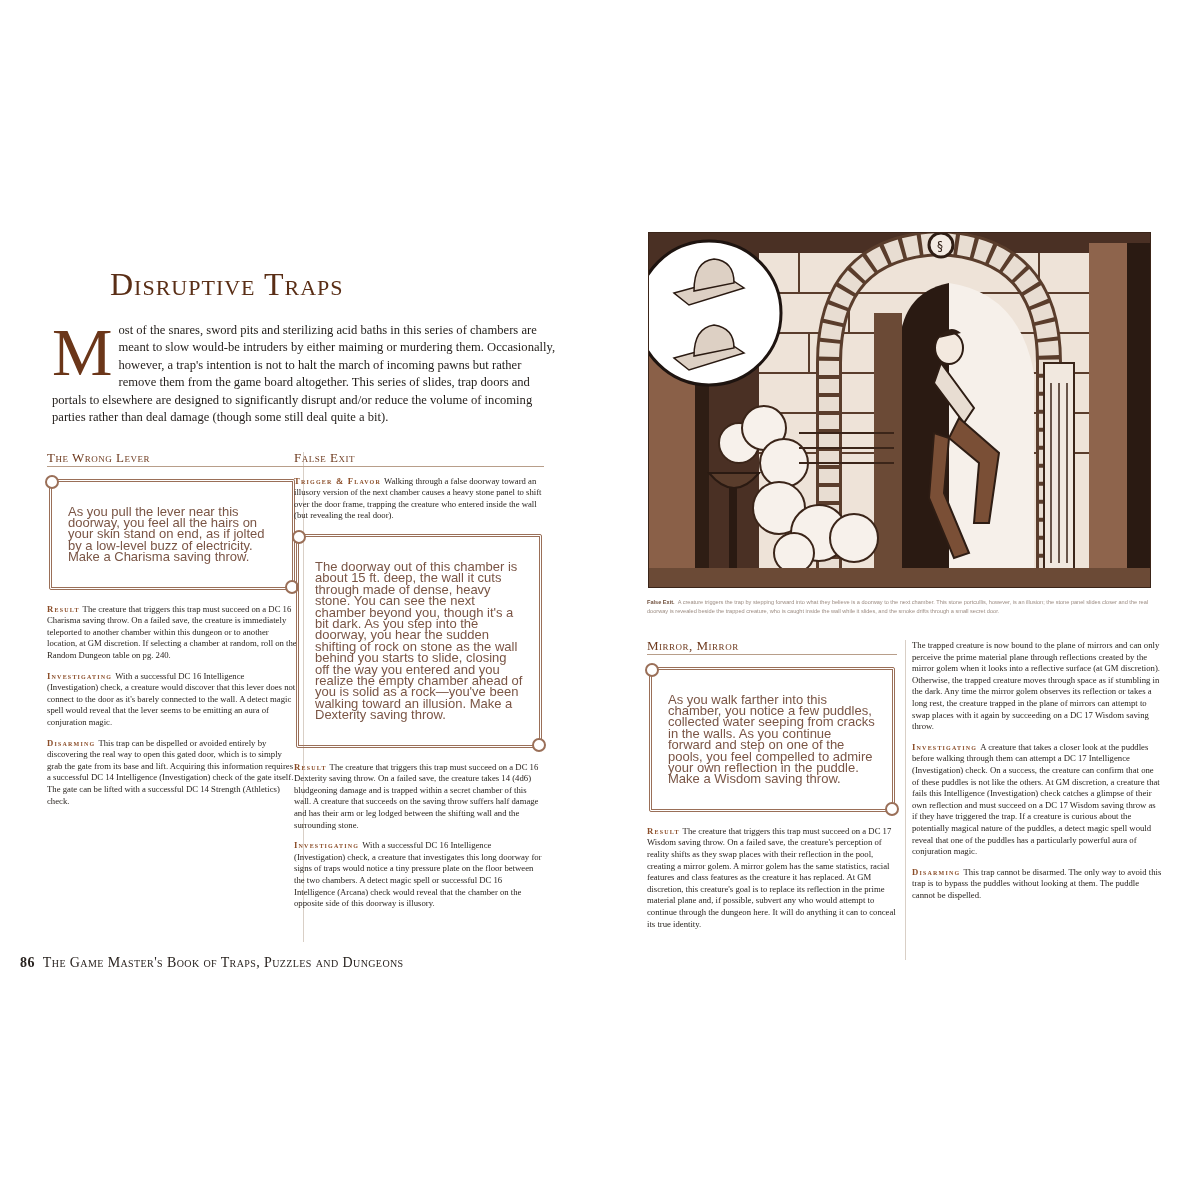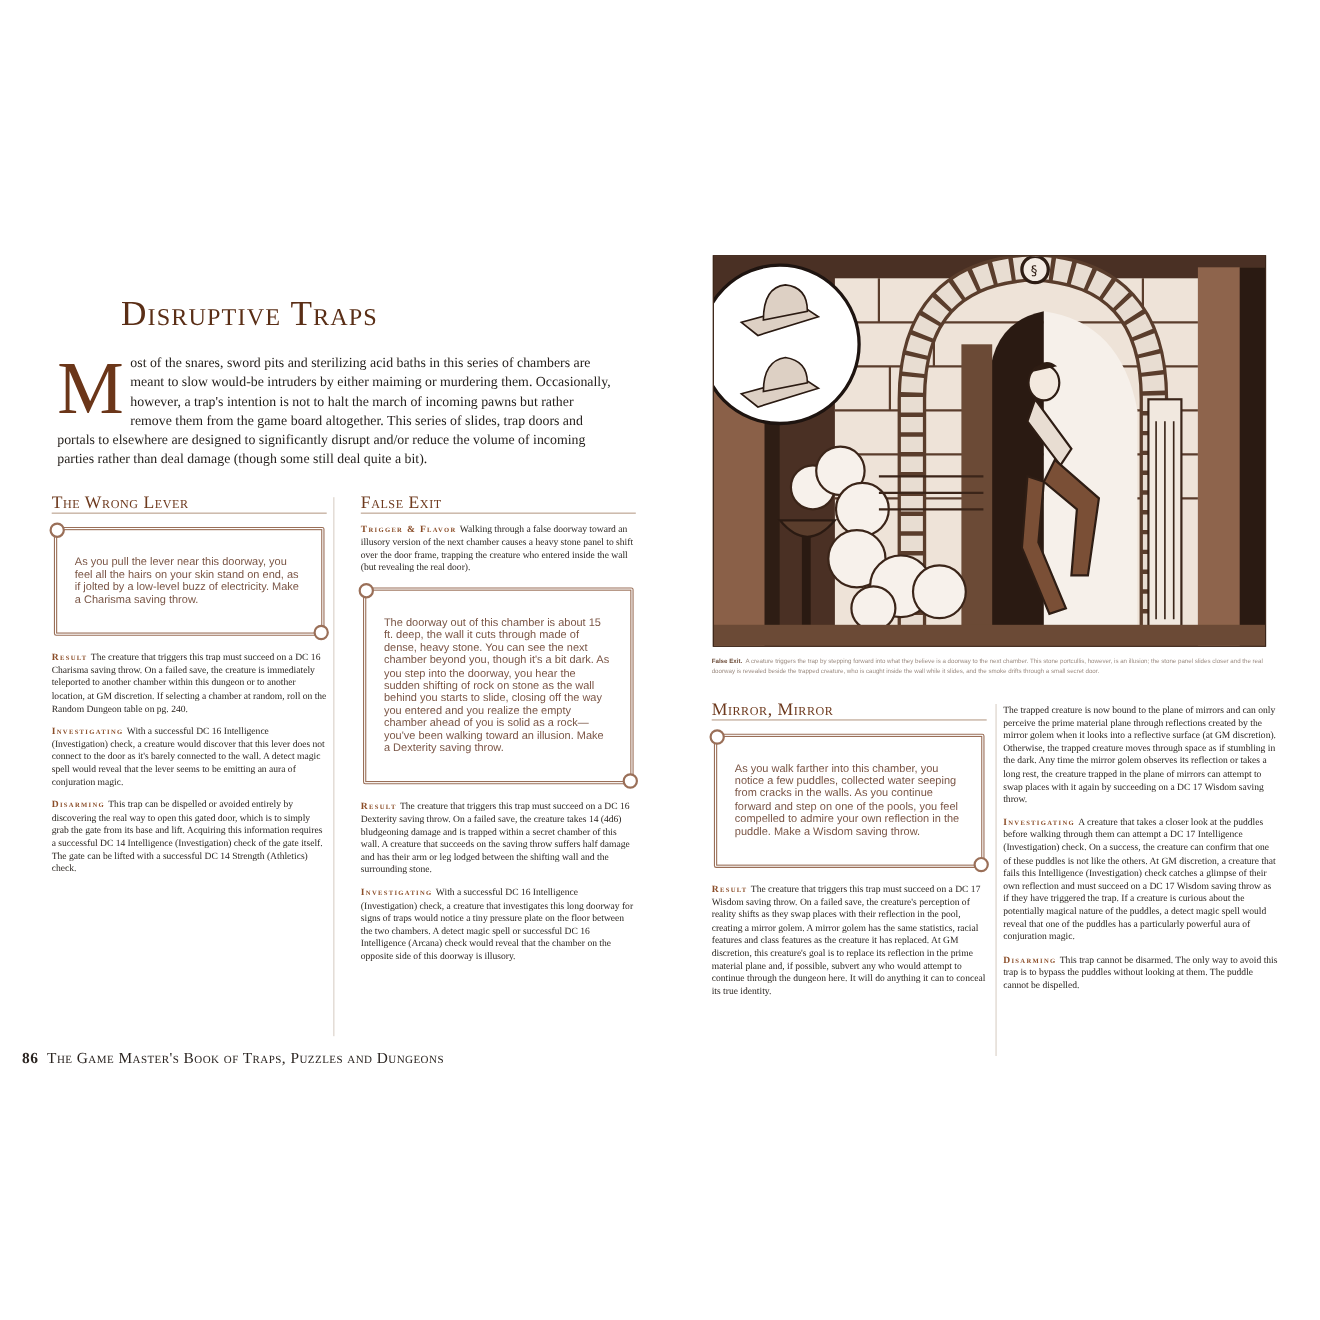--- a/index.html
+++ b/index.html
@@ -19,43 +19,43 @@
     position: absolute; left: 52px; top: 322px; width: 510px;
     font-size: 12.6px; line-height: 17.4px; color: #221d19; text-align: left;
   }
   .dropcap {
     float: left; font-size: 68px; line-height: 56px; color: #6b3619;
     margin: 2px 6px 0 0; height: 56px;
   }
 
   .col { position: absolute; width: 250px; font-size: 8.7px; line-height: 11.6px; color: #2a241f; }
   .col-1 { left: 47px; top: 452px; }
-  .col-2 { left: 328px; top: 452px; }
+  .col-2 { left: 294px; top: 452px; }
   .col-3 { left: 647px; top: 640px; }
   .col-4 { left: 912px; top: 640px; }
 
   .col-divider { position: absolute; top: 452px; width: 1px; height: 490px; background: #d9cfc6; }
   .col-divider-1 { left: 303px; }
   .col-divider-2 { left: 905px; top: 640px; height: 320px; }
 
   .sec-head {
-    font-variant: small-caps; font-size: 16px; color: #6e3a1e; letter-spacing: 0.5px;
+    font-variant: small-caps; font-size: 13px; color: #6e3a1e; letter-spacing: 0.5px;
     border-bottom: 1px solid #b89e8a; padding-bottom: 2px; margin-bottom: 9px;
   }
   .para { margin-bottom: 9px; text-align: left; }
   .para.indent { text-indent: 10px; margin-top: -9px; }
   .label {
     font-variant: small-caps; letter-spacing: 1.2px; color: #8b4d28; font-weight: bold; margin-right: 3px;
   }
 
   .readaloud {
     position: relative; margin: 12px 2px 14px 2px; padding: 24px 16px;
     border: 3px double #9a6f58; border-radius: 2px;
     font-family: "Liberation Sans", "DejaVu Sans", sans-serif;
-    font-size: 10px; line-height: 11.4px; color: #7a5545;
+    font-size: 13px; line-height: 11.4px; color: #7a5545;
   }
   .readaloud::before, .readaloud::after {
     content: ""; position: absolute; width: 10px; height: 10px; background: #fff;
     border: 2px solid #9a6f58; border-radius: 50%;
   }
   .readaloud::before { left: -7px; top: -7px; }
   .readaloud::after { right: -7px; bottom: -7px; }
 
   .folio {
     position: absolute; left: 20px; top: 955px;

